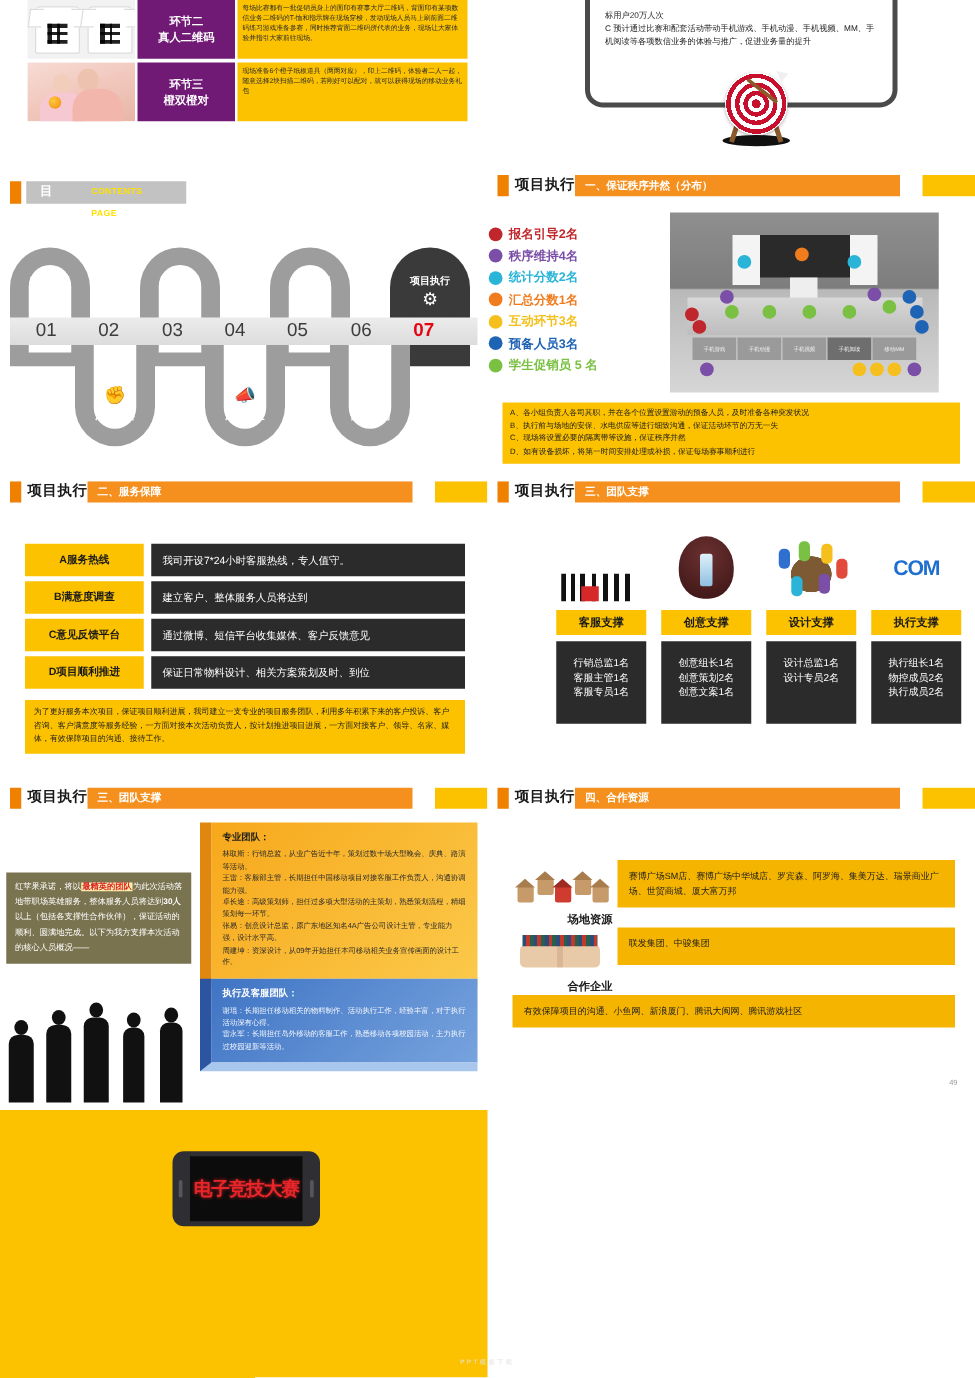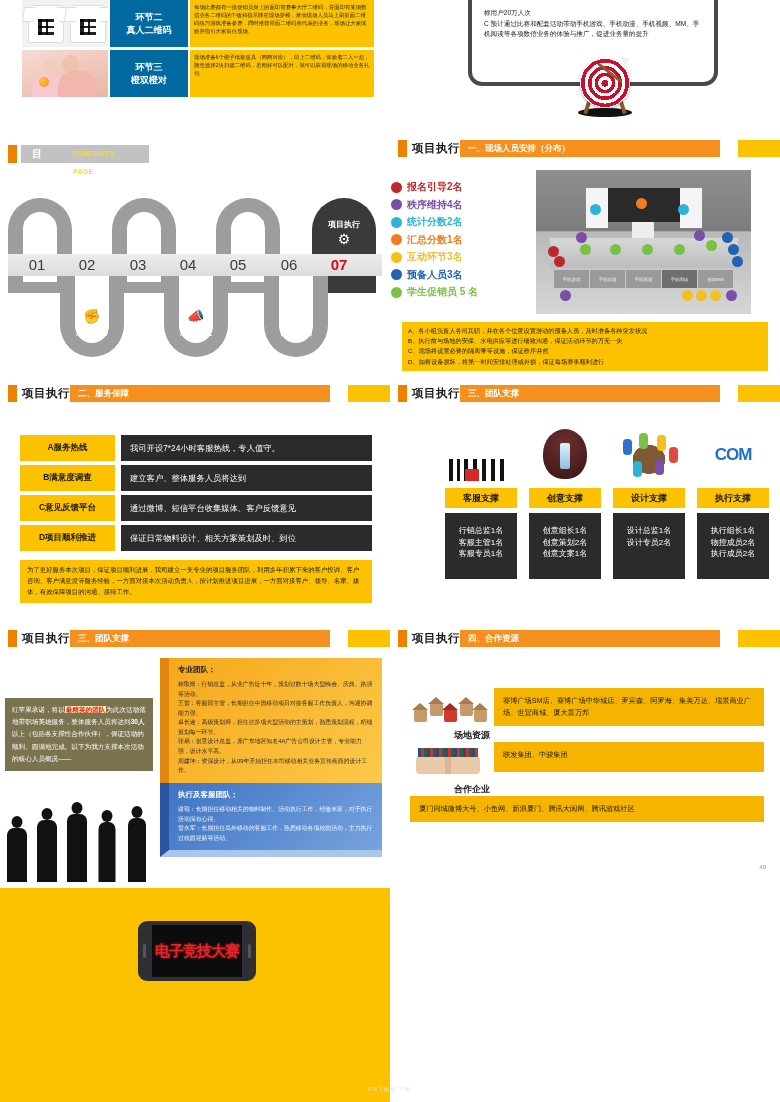--- a/index.html
+++ b/index.html
@@ -18,21 +18,21 @@
   .hdr .bar  { position:absolute; left:70px; top:0; height:17px; background:#f5901e;
                color:#fff; font-size:8.5px; font-weight:bold; line-height:17px; padding-left:8px;
                width:260px; white-space:nowrap; }
   .hdr .tab  { position:absolute; right:0px; top:0; width:42px; height:17px; background:#fcc200; }
 
   
   #s1 { left:0; top:0; width:390px; height:130px; }
   .tbl { position:absolute; left:22px; top:0px; width:352px; }
   .trow { display:flex; margin-bottom:3px; }
   .tpic { width:86px; height:47px; flex:none; position:relative; overflow:hidden; background:#f2f2f2; }
-  .tlbl { width:78px; flex:none; background:#0369a1; color:#fff; font-weight:bold; font-size:9px;
+  .tlbl { width:78px; flex:none; background:#701a75; color:#fff; font-weight:bold; font-size:9px;
           display:flex; flex-direction:column; align-items:center; justify-content:center;
           line-height:1.35; margin-left:2px; }
   .ttxt { flex:1; background:#fcc200; margin-left:2px; color:#2a2a2a; font-size:5.4px;
           line-height:1.5; padding:3px 4px; overflow:hidden; }
 
   
   .shirt { position:absolute; top:5px; width:36px; height:38px; background:#fff;
            border:1px solid #ddd; border-radius:4px 4px 2px 2px; }
   .shirt:before{ content:""; position:absolute; left:-6px; top:1px; width:10px;height:13px;
            background:#fff;border:1px solid #ddd;border-right:none;transform:skewX(-8deg);}
@@ -345,21 +345,21 @@
       <span style="left:256px">06</span>
       <span style="left:306px;color:#e30613;font-weight:bold">07</span>
     </div>
   </div>
 </div>
 
 <div class="slide" id="s4">
   <div class="hdr">
     <div class="tick"></div>
     <div class="name">项目执行</div>
-    <div class="bar">一、现场人员安排（分布）</div>
+    <div class="bar">一、保证秩序井然（分布）</div>
     <div class="tab"></div>
   </div>
 
   <div class="legend">
     <div class="lrow">
         <span class="ldot" style="background:#c0272d"></span>
         <span class="ltxt" style="color:#c0272d">报名引导2名</span>
       </div>
     <div class="lrow">
         <span class="ldot" style="background:#7b4ea8"></span>
@@ -599,21 +599,21 @@
     <div class="ricon">
       <div class="pic">
           <div class="hands"></div>
         </div>
       <div class="nm">合作企业</div>
     </div>
     <div class="rtxt" style="min-height:30px">联发集团、中骏集团</div>
   </div>
 
   <div class="rrow" style="top:166px">
-    <div class="rtxt">厦门同城微博大号、小鱼网、新浪厦门、腾讯大闽网、腾讯游戏社区</div>
+    <div class="rtxt">有效保障项目的沟通、小鱼网、新浪厦门、腾讯大闽网、腾讯游戏社区</div>
   </div>
 
   <div class="pgno">49</div>
 </div>
 
 <div class="slide" id="s9">
   <div class="phone">
     <span class="spk" style="left:5px"></span>
     <span class="spk" style="right:5px"></span>
     <div class="scr">

